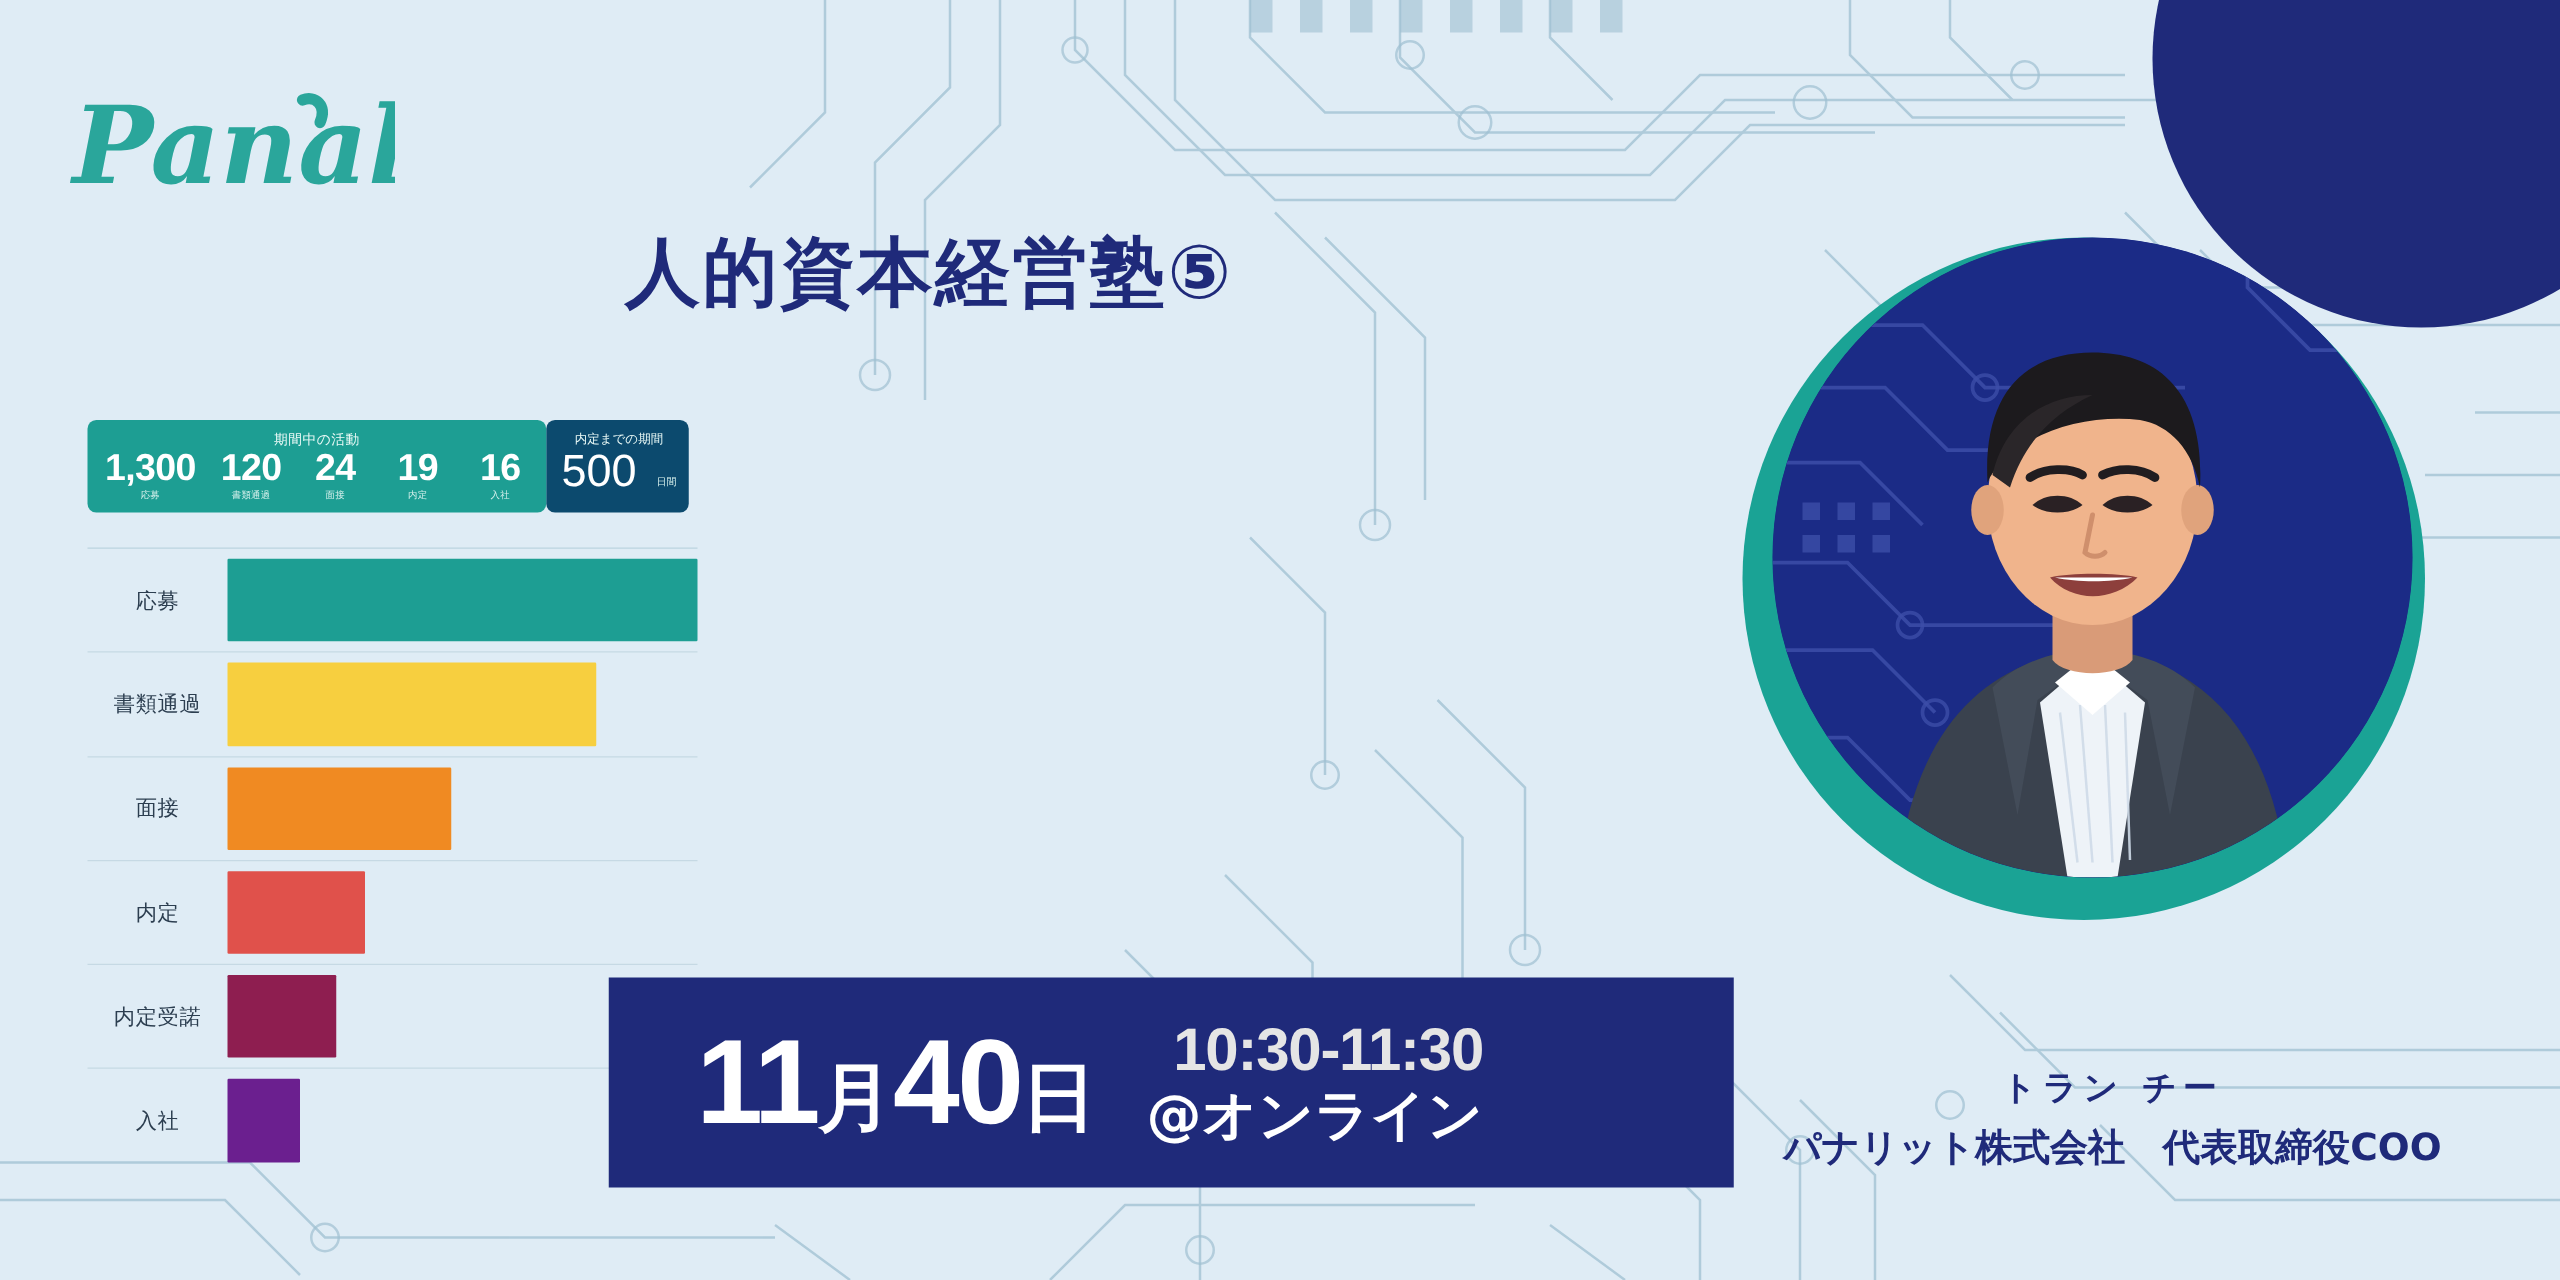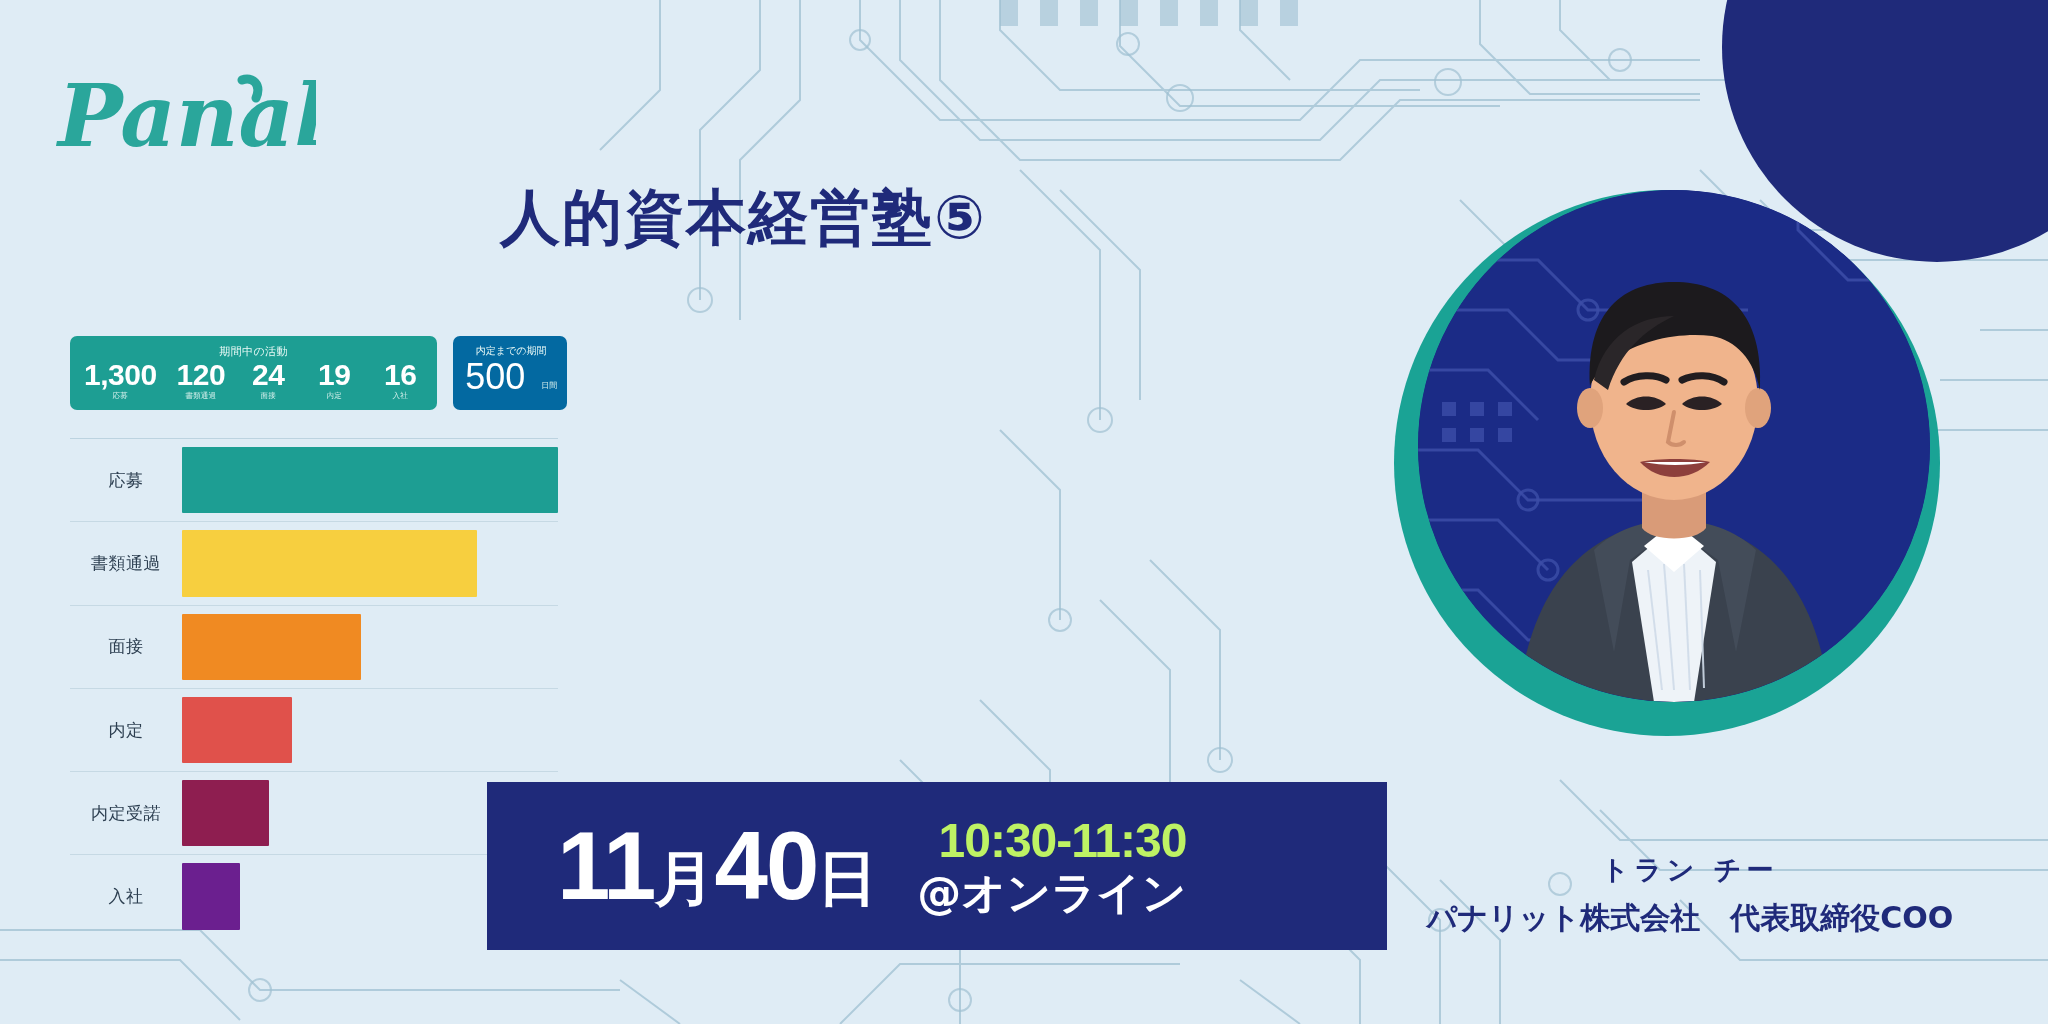--- a/index.html
+++ b/index.html
@@ -32,21 +32,21 @@
     width:260px; height:120px;
   }
 
   
   #dash {
     position:absolute; left:58px; top:330px;
     width:512px; height:620px;
   }
   .stat-strip {
     position:absolute; left:12px; top:6px;
-    display:flex; gap:16px; align-items:stretch;
+    display:flex; gap:0; align-items:stretch;
   }
   .stat-main {
     background:#1d9e93;
     border-radius:7px;
     padding:8px 14px 9px 14px;
     position:relative;
     display:flex; flex-direction:column;
   }
   .stat-main .strip-title {
     color:#eafaf7; font-size:11px; text-align:center;
@@ -57,21 +57,21 @@
   .stat-cell { display:flex; flex-direction:column; align-items:center; min-width:46px; }
   .stat-cell .num {
     color:#ffffff; font-size:30px; line-height:1.0; font-weight:700;
     letter-spacing:-0.5px;
   }
   .stat-cell .sub {
     color:#d9f2ee; font-size:7.5px; margin-top:1px; letter-spacing:.2px;
     font-family:"DejaVu Sans",sans-serif; white-space:nowrap;
   }
   .stat-side {
-    background:#0369a1; border-radius:7px;
+    background:#0c4a6e; border-radius:7px;
     padding:8px 10px 9px 12px;
     display:flex; flex-direction:column;
   }
   .stat-side .strip-title {
     color:#eafaf7; font-size:10px; text-align:center; margin-bottom:1px;
     font-family:"DejaVu Sans",sans-serif; white-space:nowrap;
   }
   .stat-side .side-row { display:flex; align-items:flex-end; gap:16px; }
   .stat-side .num { color:#fff; font-size:36px; line-height:1.0;text-align:right; }
   .stat-side .unit { color:#d9f2ee; font-size:8px; padding-bottom:4px; }
@@ -133,21 +133,21 @@
     padding-left:70px; gap:40px;
   }
   .date-main {
     color:#fff; white-space:nowrap;
     font-family:"Liberation Sans",sans-serif; font-weight:bold;
   }
   .date-main .dnum { font-size:96px; letter-spacing:-2px; }
   .date-main .dkanji { font-size:60px; font-family:"DejaVu Sans",sans-serif; }
   .time-block { display:flex; flex-direction:column; align-items:flex-end; }
   .time-block .t1 {
-    color:#bef264; font-size:48px; font-weight:bold; line-height:1.12;
+    color:#e5e5e5; font-size:48px; font-weight:bold; line-height:1.12;
     font-family:"Liberation Sans",sans-serif; letter-spacing:-1px;text-align:right;
   }
   .time-block .t2 {
     color:#fff; font-size:44px; font-weight:bold; line-height:1.15;
     font-family:"DejaVu Sans",sans-serif;
   }
 
   
   #ring {
     position:absolute; left:1394px; top:190px;

